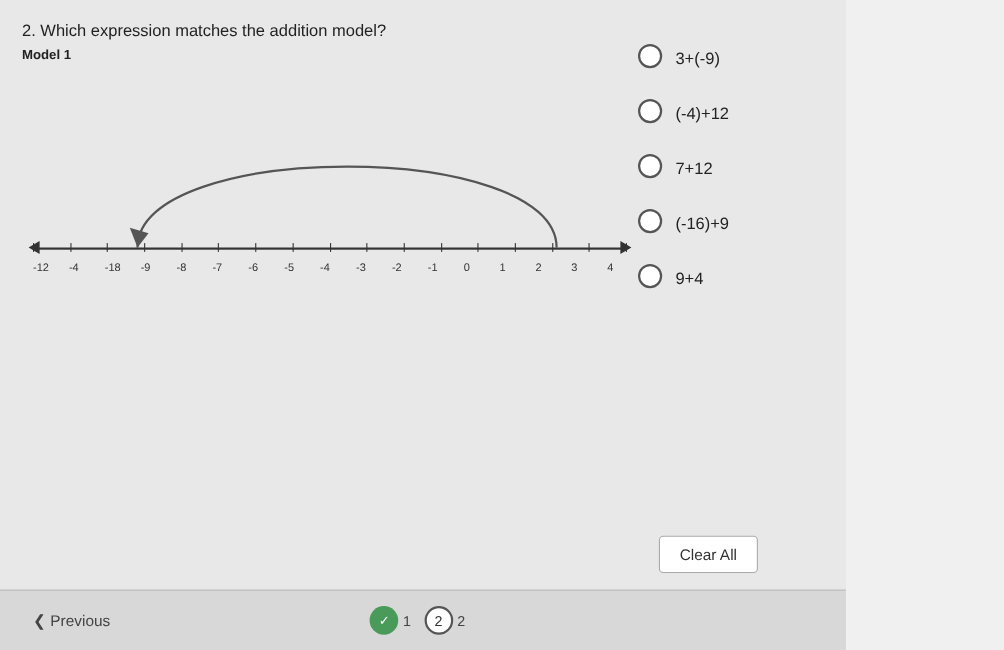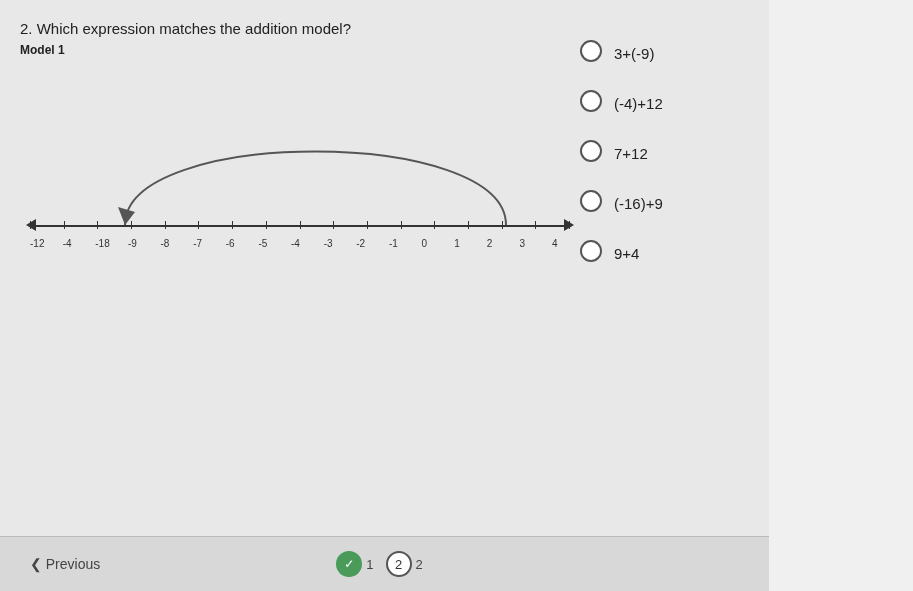--- a/index.html
+++ b/index.html
@@ -322,20 +322,21 @@
         <div class="choice-radio"></div>
         <span class="choice-label">(-16)+9</span>
       </div>
       <div class="choice-row">
         <div class="choice-radio"></div>
         <span class="choice-label">9+4</span>
       </div>
     </div>
   </div>
 
+  <button class="clear-all-btn">Clear All</button>
 
   <div class="bottom-nav">
     <button class="prev-btn">
       <span>❮</span>
       <span>Previous</span>
     </button>
 
     <div class="page-indicators">
       <div class="page-indicator">
         <div class="page-dot-done">

